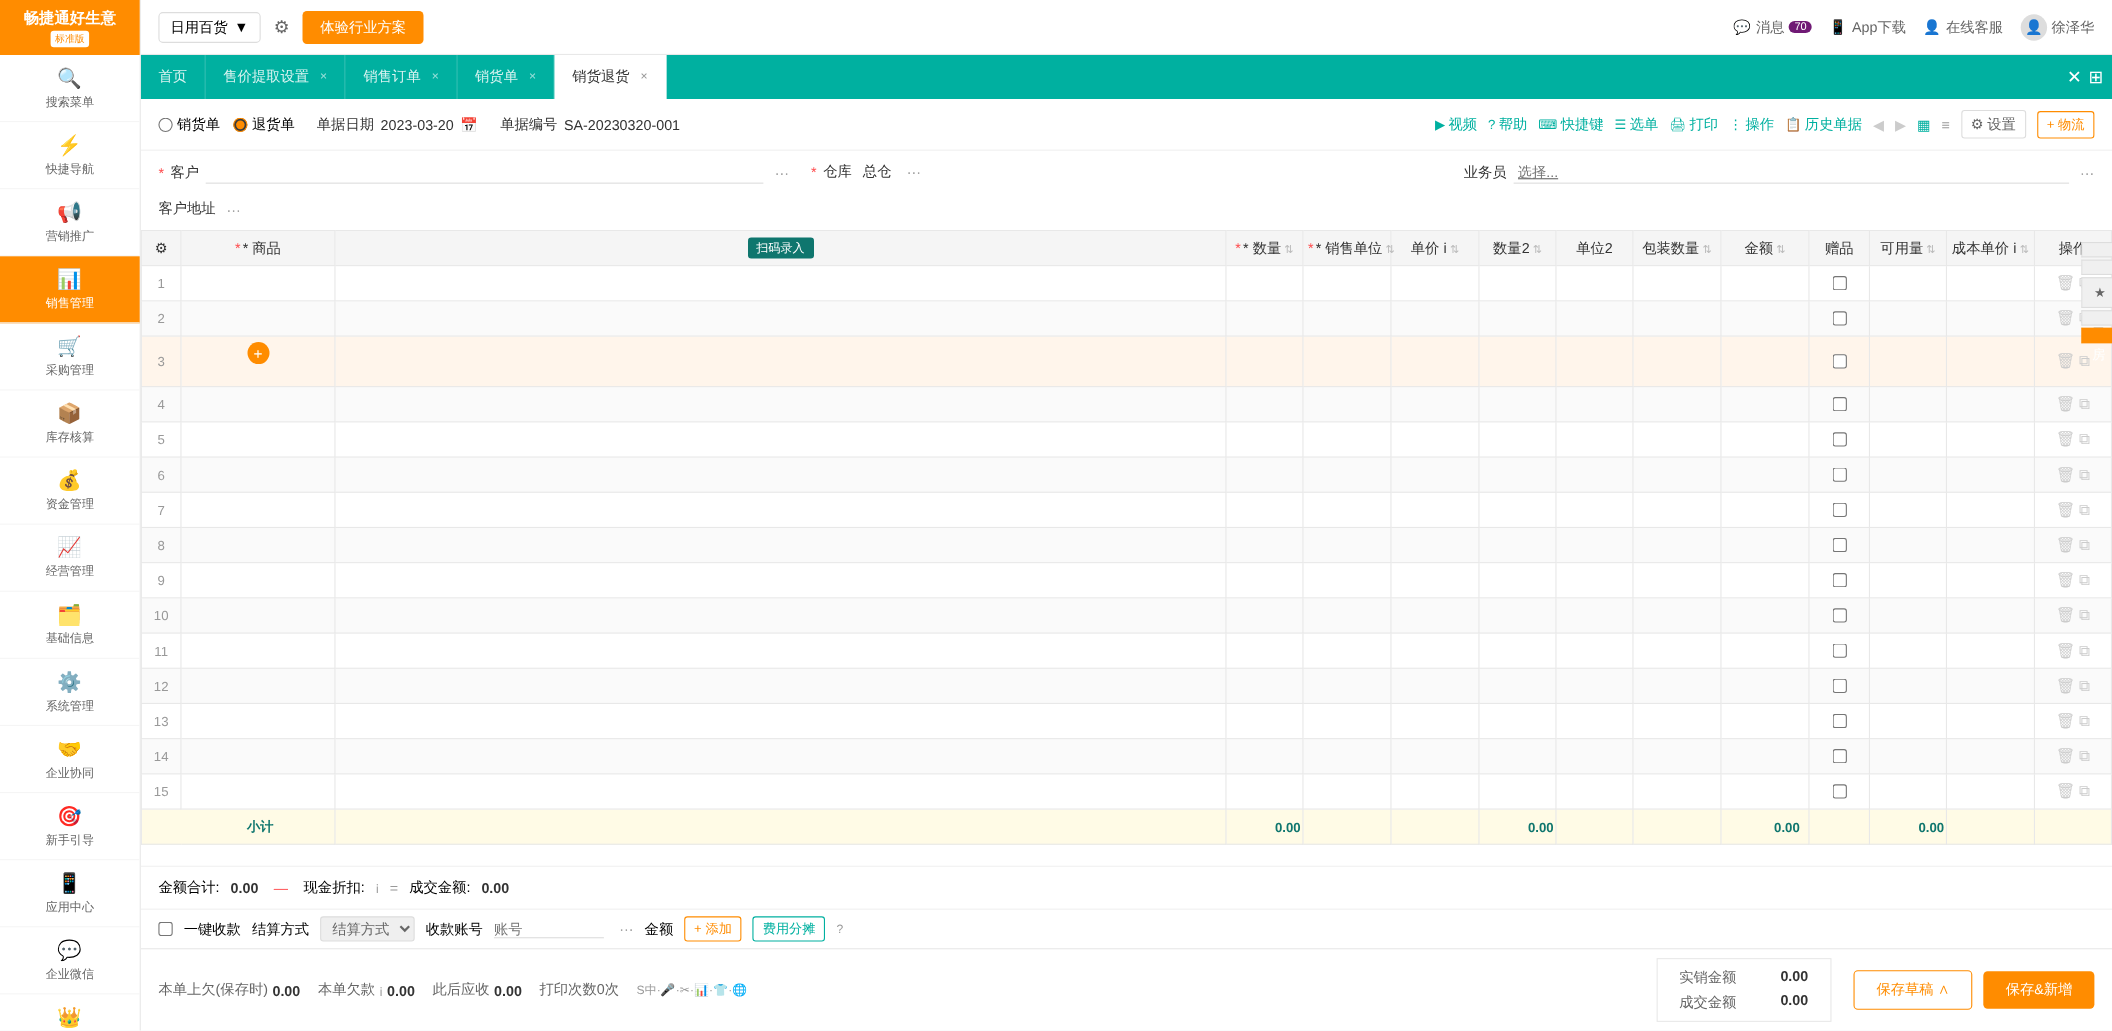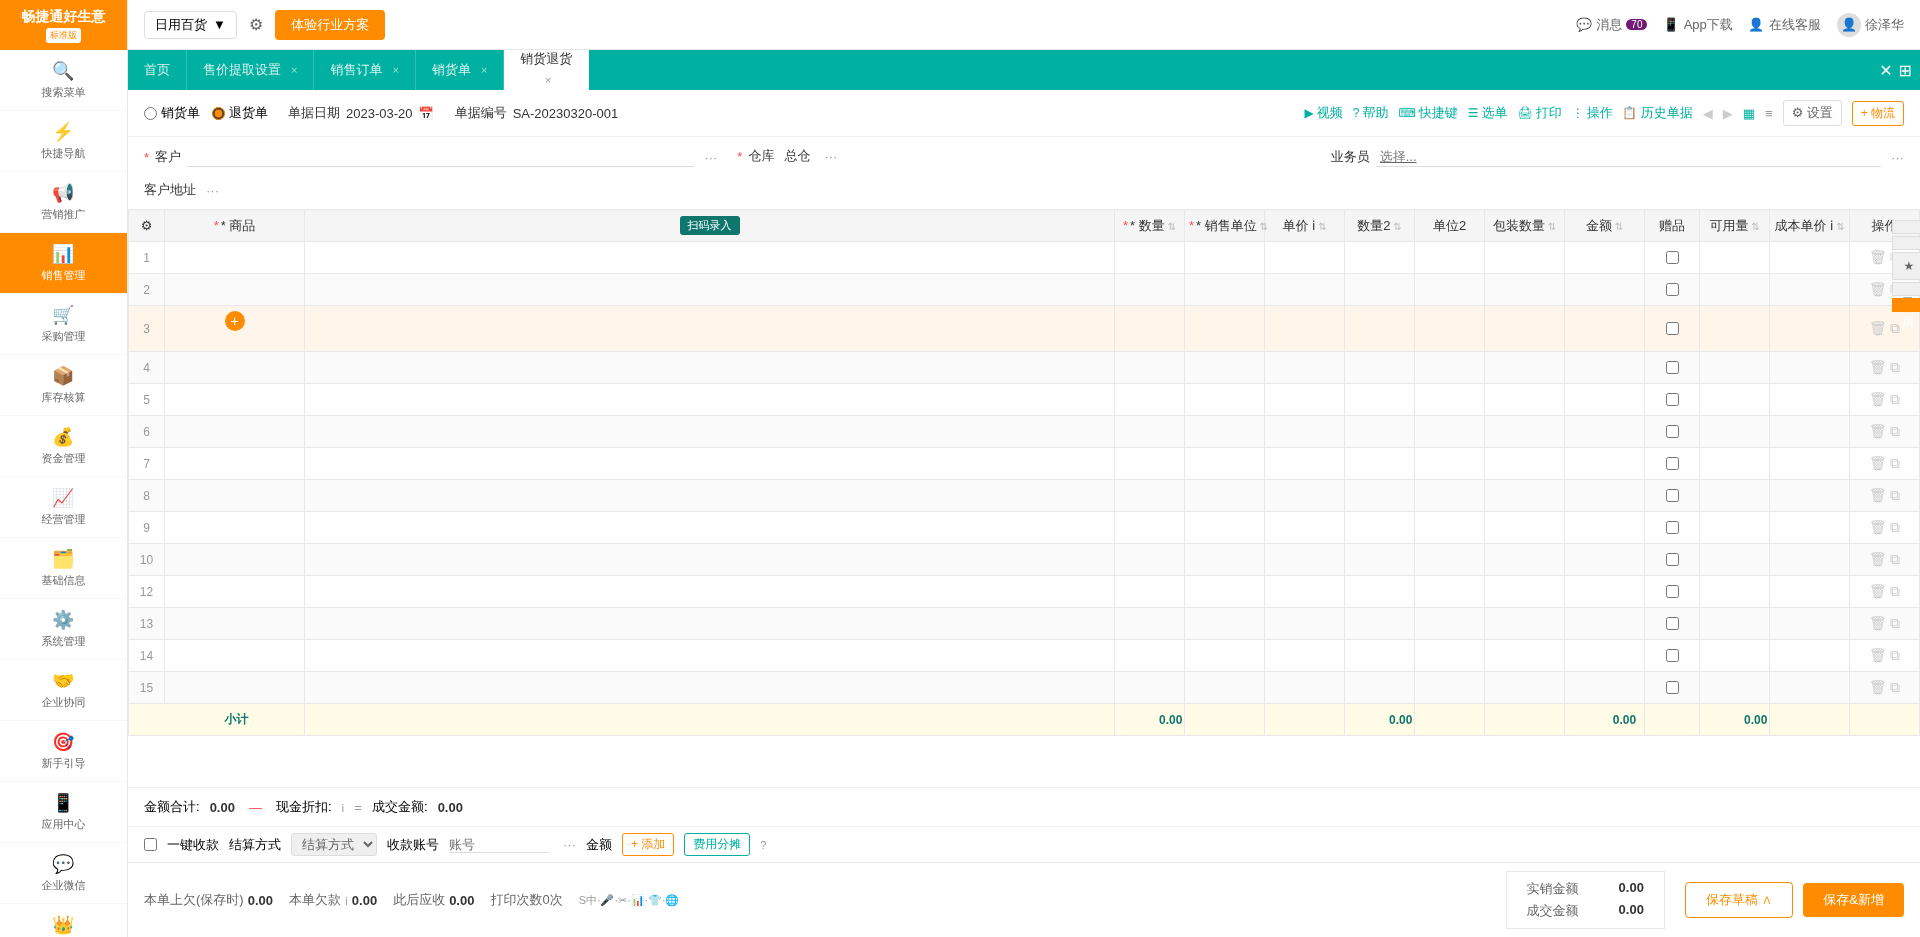--- a/index.html
+++ b/index.html
@@ -24,21 +24,21 @@
     .topbar-select { display: flex; align-items: center; gap: 6px; border: 1px solid #ddd; border-radius: 4px; padding: 4px 10px; cursor: pointer; }
     .topbar-btn { background: #ff8c00; color: white; border: none; border-radius: 4px; padding: 6px 16px; cursor: pointer; font-size: 13px; }
     .topbar-gear { font-size: 16px; color: #666; cursor: pointer; }
     .topbar-right { display: flex; align-items: center; gap: 16px; }
     .topbar-right-item { display: flex; align-items: center; gap: 4px; color: #666; cursor: pointer; font-size: 12px; }
     .badge { background: #701a75; color: white; border-radius: 10px; padding: 0 5px; font-size: 10px; }
 
     
     .navtabs { background: #00b0a0; display: flex; align-items: center; height: 40px; padding: 0 0 0 0; flex-shrink: 0; }
     .navtab { padding: 0 16px; height: 40px; display: flex; align-items: center; color: rgba(255,255,255,0.85); cursor: pointer; font-size: 13px; gap: 6px; border-right: 1px solid rgba(255,255,255,0.2); }
-    .navtab.active { background: #fff; color: #333; flex-direction: column; }
+    .navtab.active { background: #fff; color: #333; }
     .navtab .close-x { font-size: 11px; color: rgba(255,255,255,0.6); margin-left: 4px; }
     .navtab.active .close-x { color: #999; }
     .navtabs-end { margin-left: auto; display: flex; align-items: center; gap: 6px; padding-right: 8px; }
     .navtabs-end span { color: white; cursor: pointer; font-size: 16px; }
 
     
     .content { flex: 1; background: #fff; margin: 0; overflow: hidden; display: flex; flex-direction: column; }
 
     
     .form-header { padding: 10px 16px; border-bottom: 1px solid #f0f0f0; display: flex; align-items: center; gap: 20px; flex-shrink: 0; }
@@ -599,20 +599,46 @@
         </div>
       </td>
       <td></td>
       <td></td>
       <td>
         <span class="del-btn">🗑</span>
         <span class="copy-btn">⧉</span>
       </td>
     </tr>
             <tr>
+      <td class="col-num">11</td>
+      <td class="col-product">
+        
+        
+      </td>
+      <td></td>
+      <td></td>
+      <td></td>
+      <td></td>
+      <td></td>
+      <td></td>
+      <td></td>
+      <td></td>
+      <td>
+        <div class="checkbox-cell">
+          <input type="checkbox" style="accent-color: rgb(0, 176, 160);">
+        </div>
+      </td>
+      <td></td>
+      <td></td>
+      <td>
+        <span class="del-btn">🗑</span>
+        <span class="copy-btn">⧉</span>
+      </td>
+    </tr>
+            <tr>
       <td class="col-num">12</td>
       <td class="col-product">
         
         
       </td>
       <td></td>
       <td></td>
       <td></td>
       <td></td>
       <td></td>

